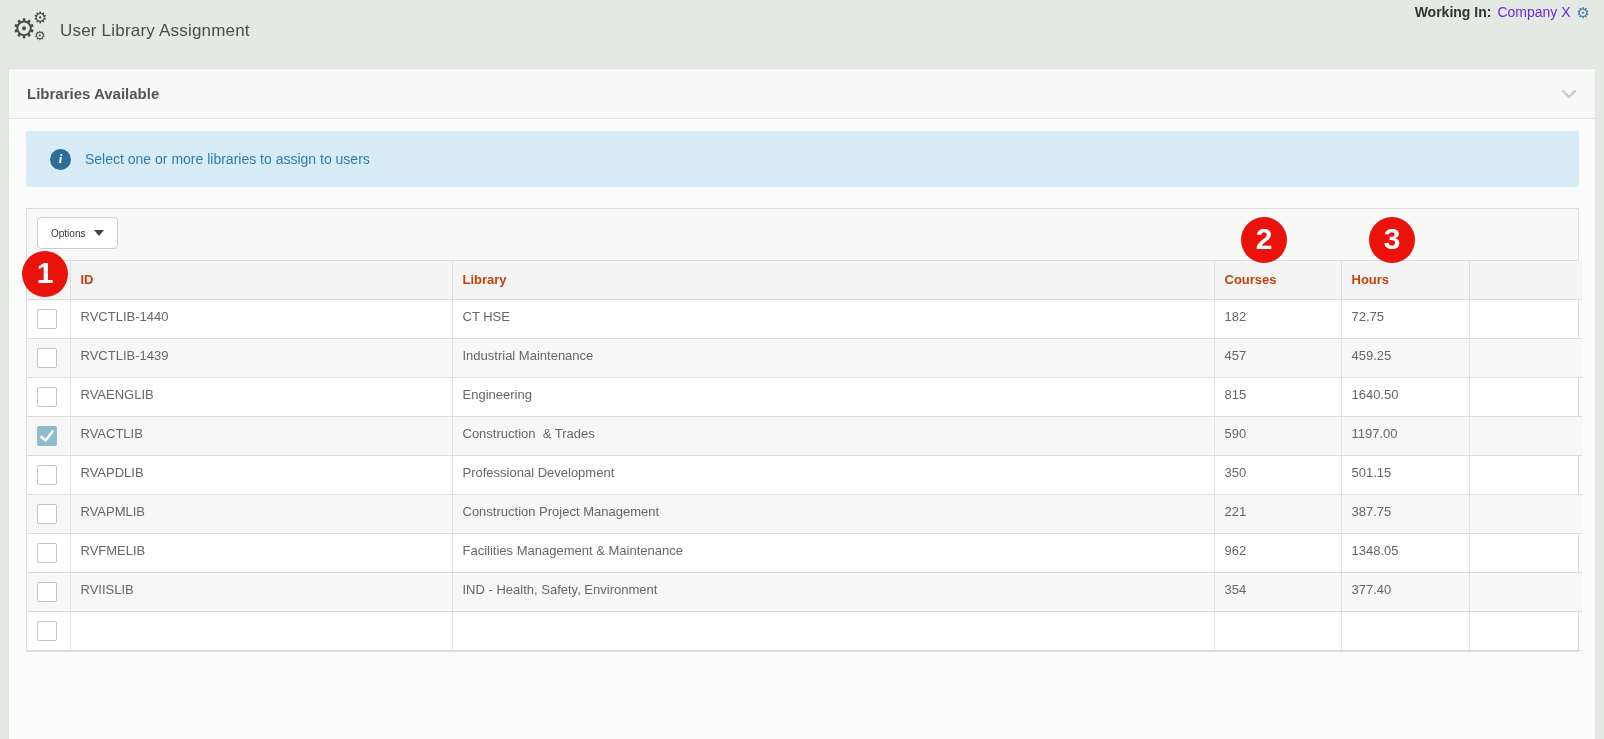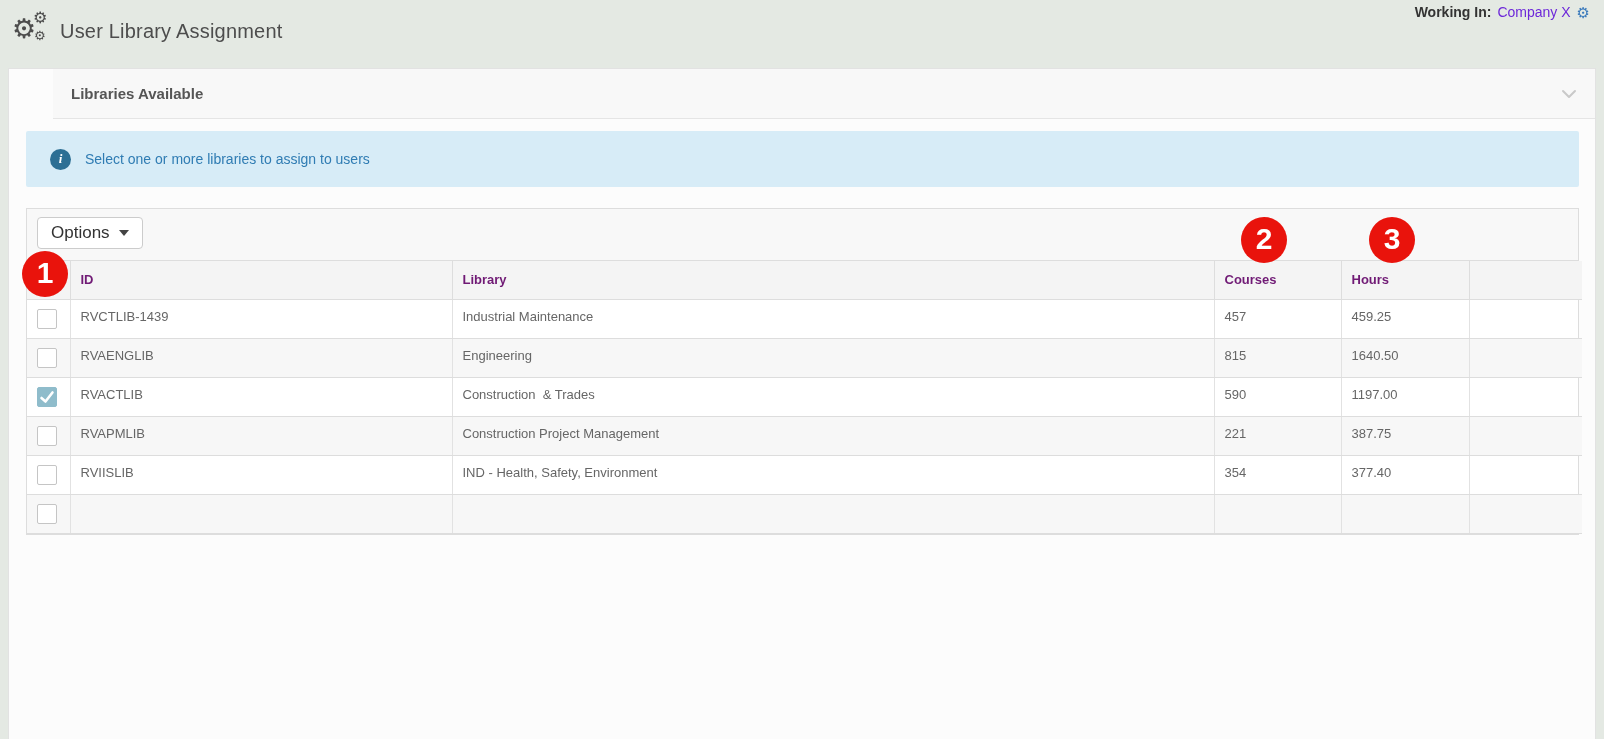--- a/index.html
+++ b/index.html
@@ -12,36 +12,35 @@
   }
   .glyph { font-family:"DejaVu Sans",sans-serif; }
 
   
   .topbar { height:68px; padding:14px 16px 0 12px; position:relative; }
   .title-wrap { display:flex; align-items:center; gap:10px; }
   .cogs { position:relative; width:38px; height:34px; color:#4d4d4d; }
   .cogs .g1 { position:absolute; left:0; top:1px; font-size:27px; line-height:27px; }
   .cogs .g2 { position:absolute; left:21px; top:-4px; font-size:16px; line-height:16px; }
   .cogs .g3 { position:absolute; left:22px; top:15px; font-size:13px; line-height:13px; }
-  .page-title { font-size:20px; font-weight:400; color:#4d4d4d; letter-spacing:0.2px; }
+  .page-title { font-size:17px; font-weight:400; color:#4d4d4d; letter-spacing:0.2px; }
   .working-in { position:absolute; top:4px; right:14px; font-size:14px; display:flex; align-items:flex-start; gap:6px; }
   .wi-label { font-weight:bold; color:#333; }
   .wi-value { color:#6d28d9; }
   .wi-gear { color:#3a7abc; font-size:15px; cursor:pointer; }
 
   
   .panel {
     position:absolute; left:8px; right:8px; top:68px; bottom:-4px;
     background:#fcfcfc; border:1px solid #e2e2e2; border-bottom:none;
   }
   .panel-header {
     height:50px; background:#f8f8f8; border-bottom:1px solid #e5e5e5;
     display:flex; align-items:center; justify-content:space-between;
     padding:0 18px;
-    margin-left:44px;
   }
   .panel-title { font-size:15px; font-weight:bold; color:#555; }
   .chevron { color:#c9c9c9; display:flex; align-items:center; cursor:pointer; }
 
   
   .info-banner {
     margin:12px 16px 0 17px; height:56px; background:#d7ecf7;
     border-radius:2px; display:flex; align-items:center; gap:14px;
     padding:0 24px; font-size:14px; color:#2f7cb3;
   }
@@ -53,31 +52,31 @@
   }
 
   
   .table-box {
     margin:21px 16px 0 17px; border:1px solid #ddd; background:#fff;
   }
   .toolbar { background:#f8f8f8; padding:8px 10px 11px 10px; border-bottom:1px solid #ddd; }
   .options-btn {
     display:inline-flex; align-items:center; gap:9px;
     height:32px; padding:0 13px; background:#fff; border:1px solid #ccc;
-    border-radius:4px; font-size:17px; color:#333; cursor:pointer;
+    border-radius:4px; font-size:10px; color:#333; cursor:pointer;
     font-family:inherit;
   }
   .caret { width:0; height:0; border-left:5px solid transparent; border-right:5px solid transparent; border-top:6px solid #444; }
 
   table { width:100%; border-collapse:collapse; table-layout:fixed; }
   col.c-check { width:43px; } col.c-id { width:382px; } col.c-lib { width:762px; }
   col.c-courses { width:127px; } col.c-hours { width:128px; } col.c-last { width:113px; }
   thead th {
     background:#f4f4f4; text-align:left; font-size:13px; font-weight:bold;
-    color:#701a75; padding:10px 10px; border-bottom:1px solid #ddd;
+    color:#c2410c; padding:10px 10px; border-bottom:1px solid #ddd;
     border-left:1px solid #ddd; height:38px; cursor:pointer;
   }
   thead th:first-child { border-left:none; }
   tbody td {
     font-size:13px; color:#666; padding:9px 10px; height:39px;
     vertical-align:top; border-left:1px solid #e2e2e2; border-bottom:1px solid #ddd;
   }
   tbody td:first-child { border-left:none; }
   tbody tr:nth-child(even) td { background:#f7f7f7; }
   .cell-lib { white-space:pre-wrap; }
@@ -160,20 +159,32 @@
           <th></th>
         </tr>
       </thead>
       <tbody>
           <tr>
     <td class="cell-check">
       <span class="checkbox">
         
       </span>
     </td>
+    <td class="cell-id">RVCTLIB-1440</td>
+    <td class="cell-lib">CT HSE</td>
+    <td class="cell-num">182</td>
+    <td class="cell-num">72.75</td>
+    <td class="cell-last"></td>
+  </tr>
+          <tr>
+    <td class="cell-check">
+      <span class="checkbox">
+        
+      </span>
+    </td>
     <td class="cell-id">RVCTLIB-1439</td>
     <td class="cell-lib">Industrial Maintenance</td>
     <td class="cell-num">457</td>
     <td class="cell-num">459.25</td>
     <td class="cell-last"></td>
   </tr>
           <tr>
     <td class="cell-check">
       <span class="checkbox">
         
@@ -198,32 +209,56 @@
     <td class="cell-num">590</td>
     <td class="cell-num">1197.00</td>
     <td class="cell-last"></td>
   </tr>
           <tr>
     <td class="cell-check">
       <span class="checkbox">
         
       </span>
     </td>
+    <td class="cell-id">RVAPDLIB</td>
+    <td class="cell-lib">Professional Development</td>
+    <td class="cell-num">350</td>
+    <td class="cell-num">501.15</td>
+    <td class="cell-last"></td>
+  </tr>
+          <tr>
+    <td class="cell-check">
+      <span class="checkbox">
+        
+      </span>
+    </td>
     <td class="cell-id">RVAPMLIB</td>
     <td class="cell-lib">Construction Project Management</td>
     <td class="cell-num">221</td>
     <td class="cell-num">387.75</td>
     <td class="cell-last"></td>
   </tr>
           <tr>
     <td class="cell-check">
       <span class="checkbox">
         
       </span>
     </td>
+    <td class="cell-id">RVFMELIB</td>
+    <td class="cell-lib">Facilities Management &amp; Maintenance</td>
+    <td class="cell-num">962</td>
+    <td class="cell-num">1348.05</td>
+    <td class="cell-last"></td>
+  </tr>
+          <tr>
+    <td class="cell-check">
+      <span class="checkbox">
+        
+      </span>
+    </td>
     <td class="cell-id">RVIISLIB</td>
     <td class="cell-lib">IND - Health, Safety, Environment</td>
     <td class="cell-num">354</td>
     <td class="cell-num">377.40</td>
     <td class="cell-last"></td>
   </tr>
           <tr>
     <td class="cell-check">
       <span class="checkbox">
         

